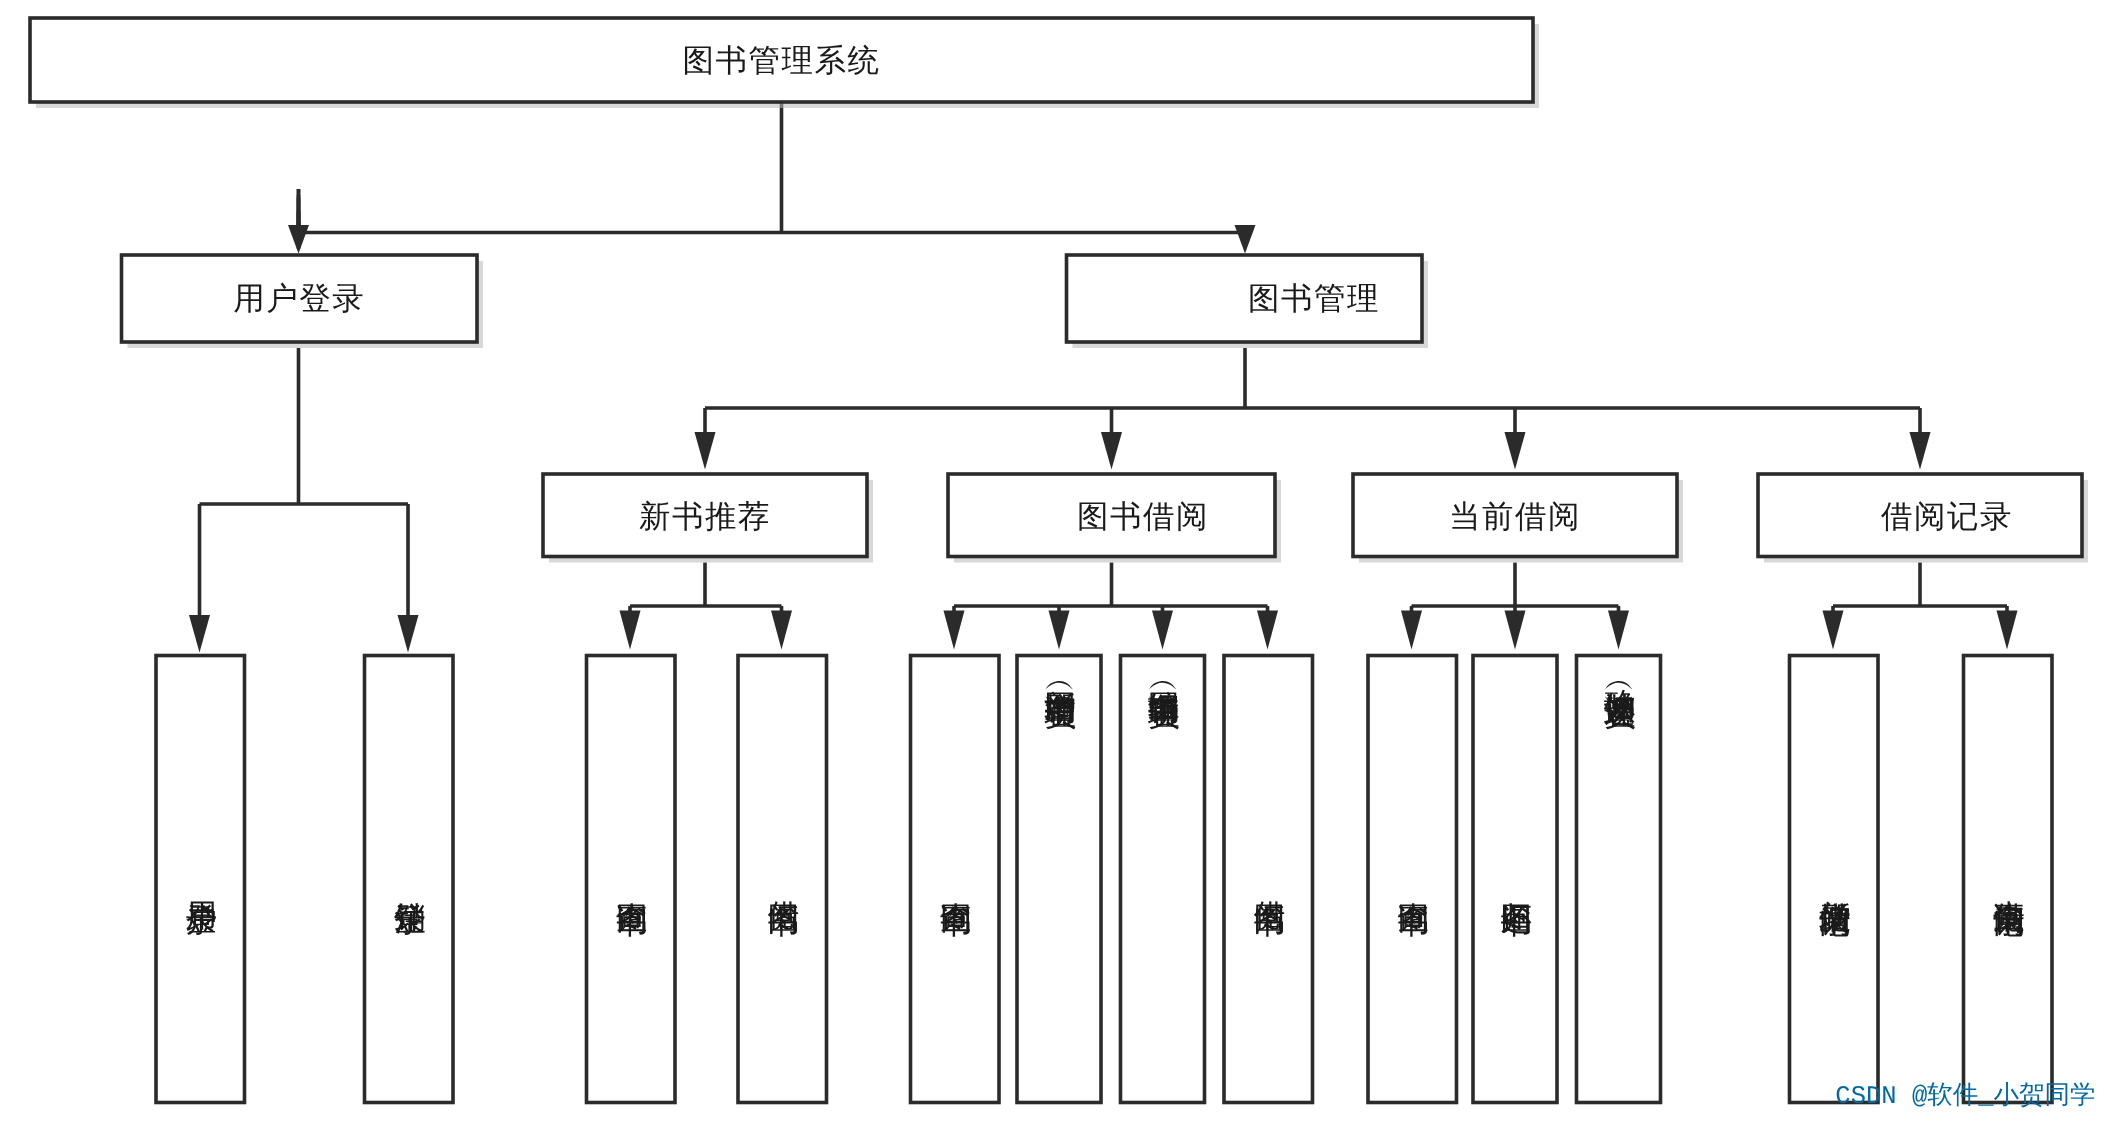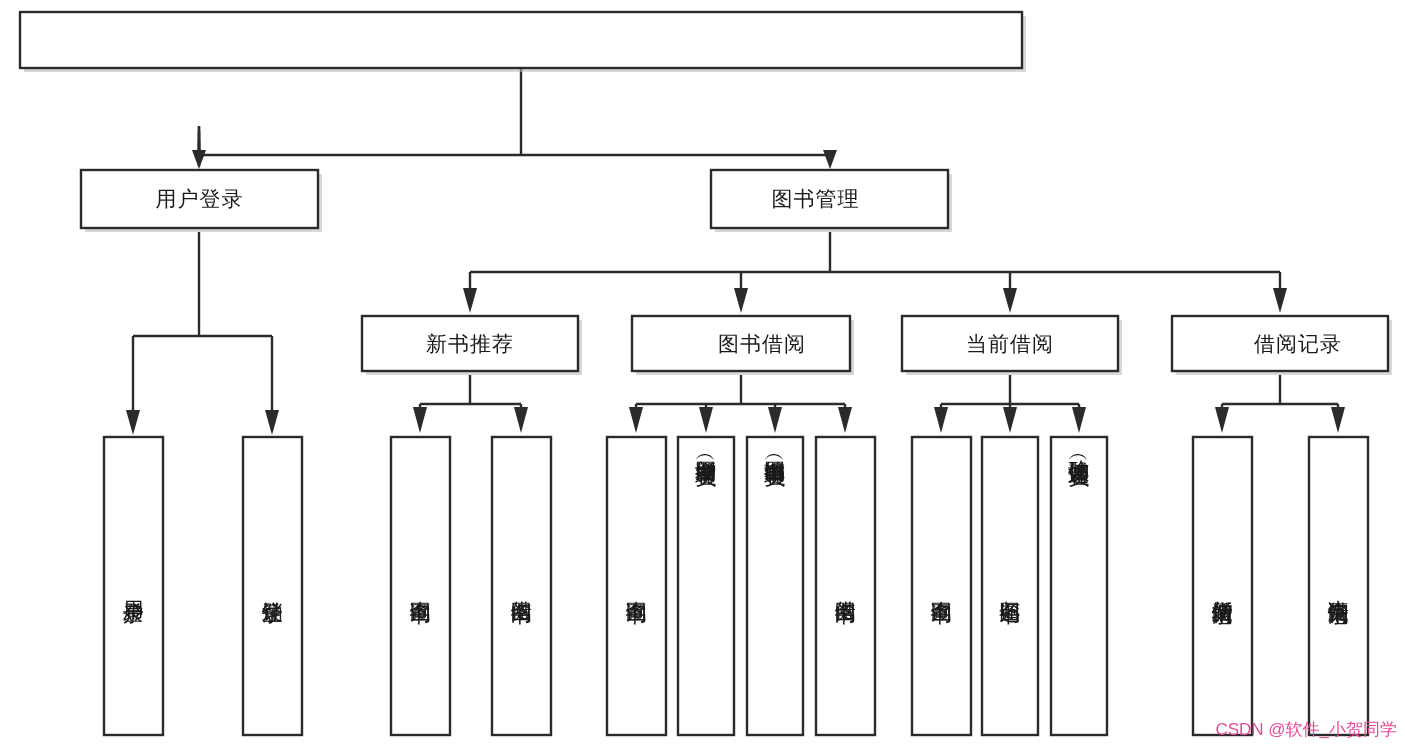--- a/index.html
+++ b/index.html
@@ -73,23 +73,23 @@
     font-family: "Liberation Sans", "DejaVu Sans", sans-serif;
     font-size: 21px;
     color: #1a1a1a;
     white-space: nowrap;
     letter-spacing: 1px;
   }
   .watermark {
     position: absolute;
     right: 8px;
     bottom: 6px;
-    font-family: Liberation Sans, sans-serif;
+    font-family: Liberation Mono, monospace;
     font-size: 17px;
-    color: #ec4899;
+    color: #0369a1;
     white-space: nowrap;
     pointer-events: none;
   }
 </style>
 </head>
 <body>
 
 <div id="diagram-root">
 
   <svg class="diagram-canvas" viewBox="0 0 1405 747">
@@ -233,25 +233,28 @@
 
     <rect class="node-box" x="912" y="437" width="59" height="298"></rect>
     <rect class="node-box" x="982" y="437" width="56" height="298"></rect>
     <rect class="node-box" x="1051" y="437" width="56" height="298"></rect>
 
     <rect class="node-box" x="1193" y="437" width="59" height="298"></rect>
     <rect class="node-box" x="1309" y="437" width="59" height="298"></rect>
 
   </svg>
 
+  <div class="htext-wrap" style="left:20px; top:12px; width:1002px; height:56px;">
+    <span class="htext">图书管理系统</span>
+  </div>
 
   <div class="htext-wrap" style="left:81px; top:170px; width:237px; height:58px;">
     <span class="htext">用户登录</span>
   </div>
-  <div class="htext-wrap" style="left:711px; top:170px; width:209px; height:58px;">
+  <div class="htext-wrap" style="left:711px; top:170px; width:209px; height:58px;justify-content:flex-end;">
     <span class="htext">图书管理</span>
   </div>
 
   <div class="htext-wrap" style="left:362px; top:316px; width:216px; height:55px;">
     <span class="htext">新书推荐</span>
   </div>
   <div class="htext-wrap" style="left:632px; top:316px; width:260px; height:55px;">
     <span class="htext">图书借阅</span>
   </div>
   <div class="htext-wrap" style="left:902px; top:316px; width:216px; height:56px;">

